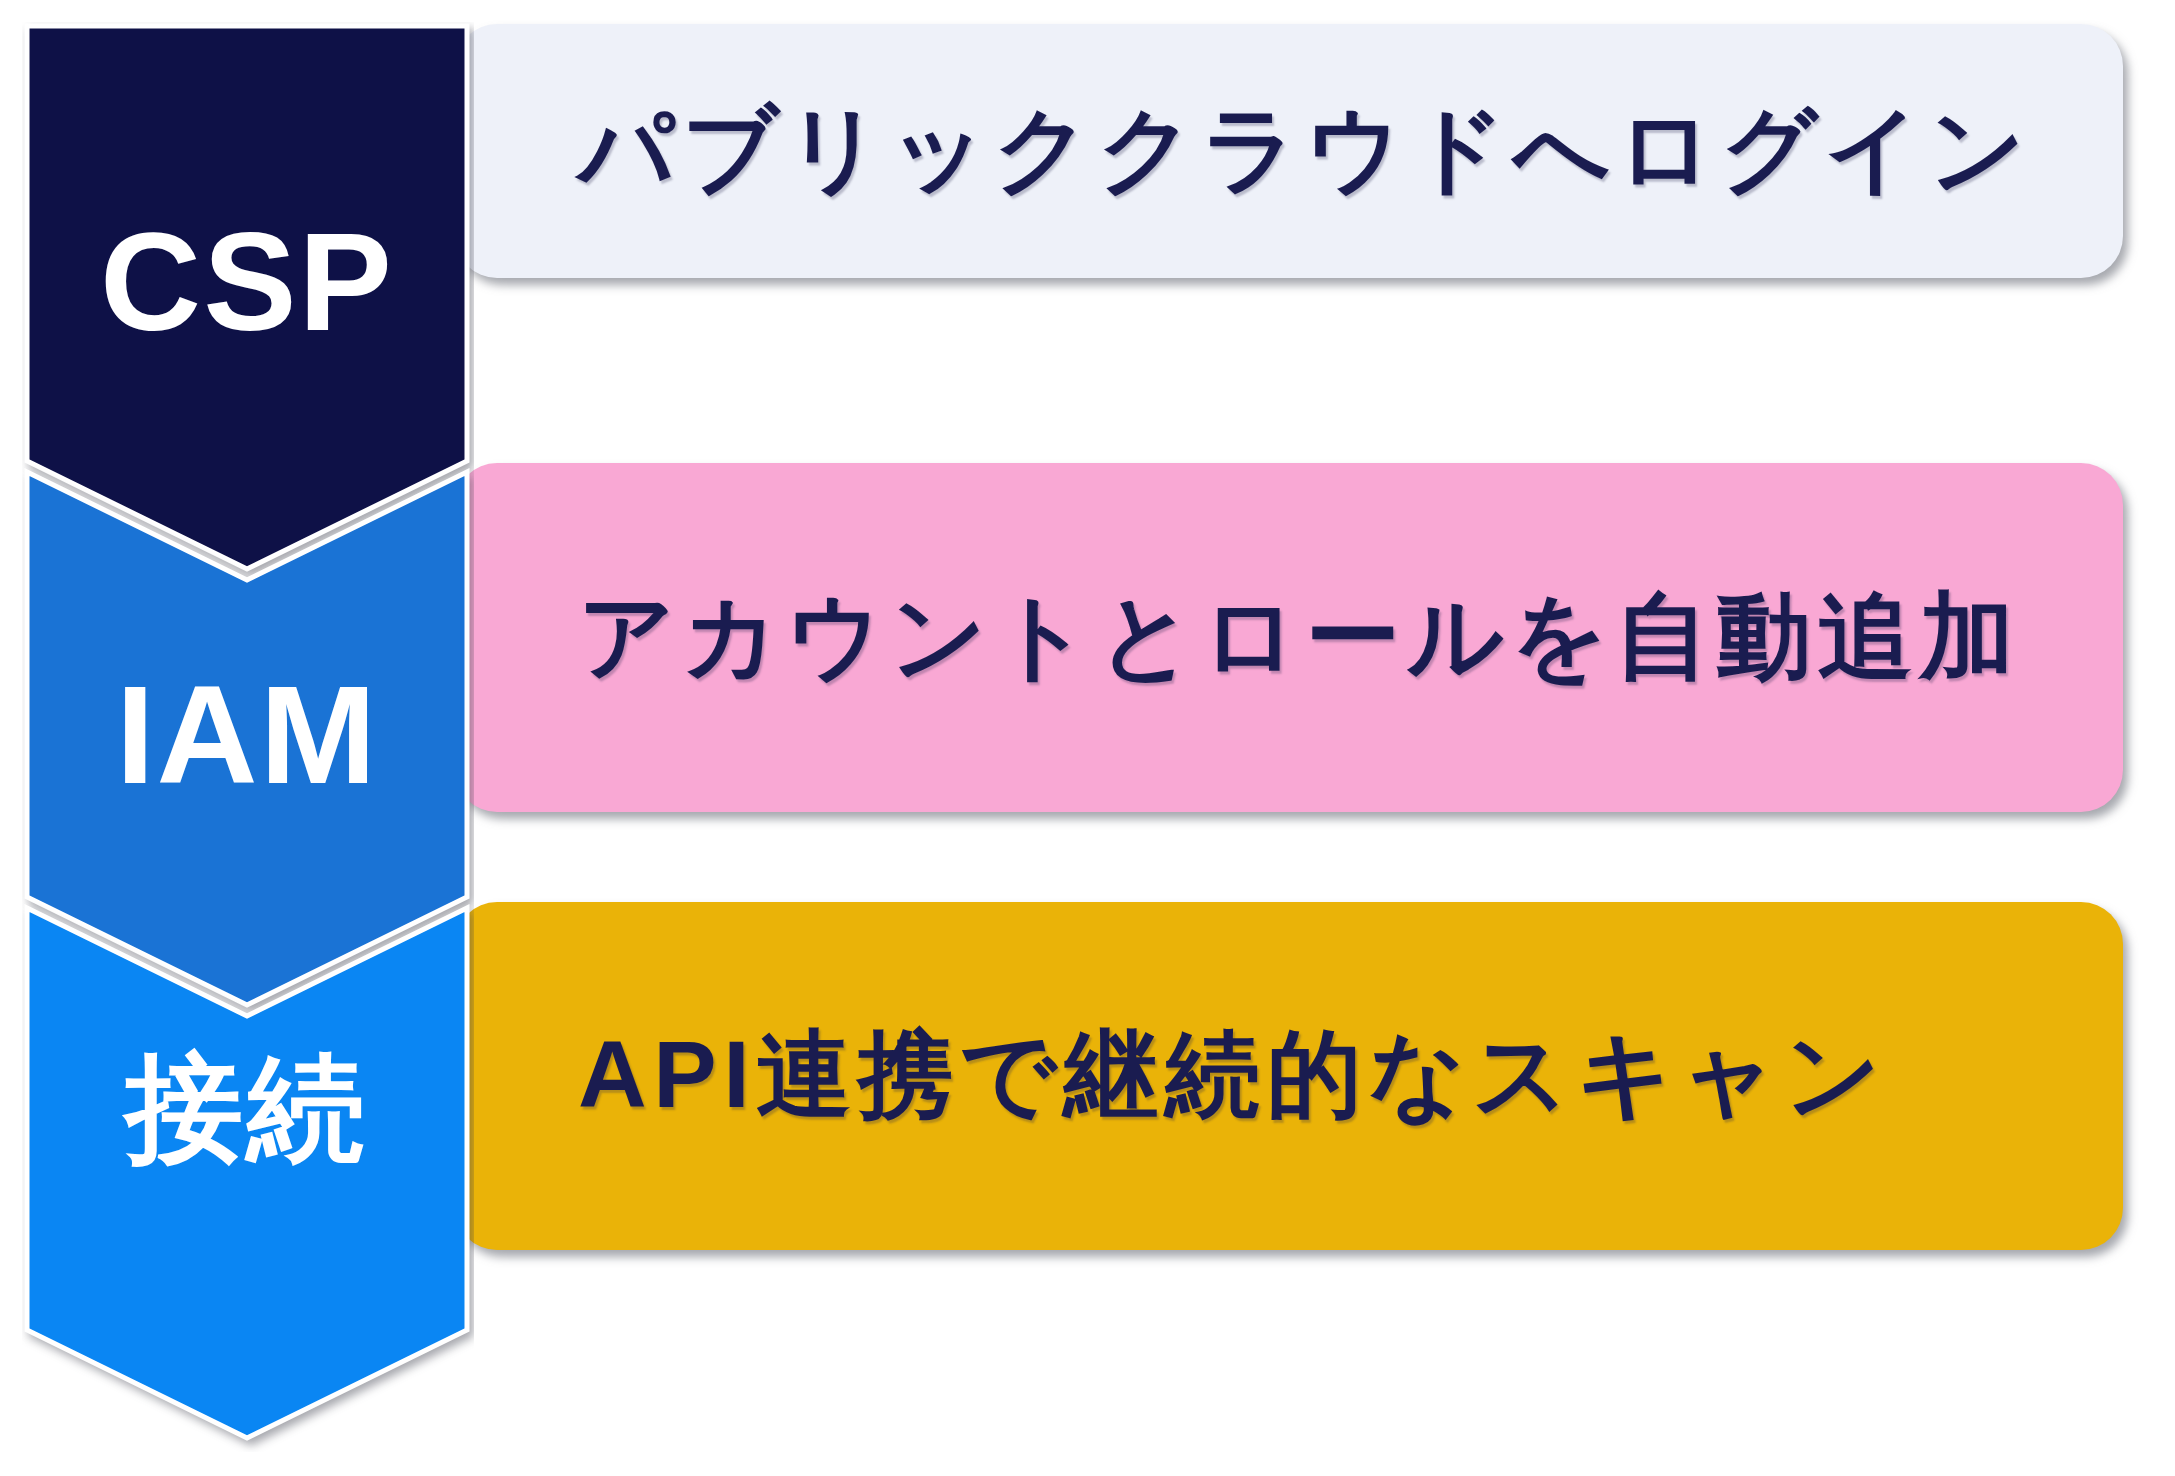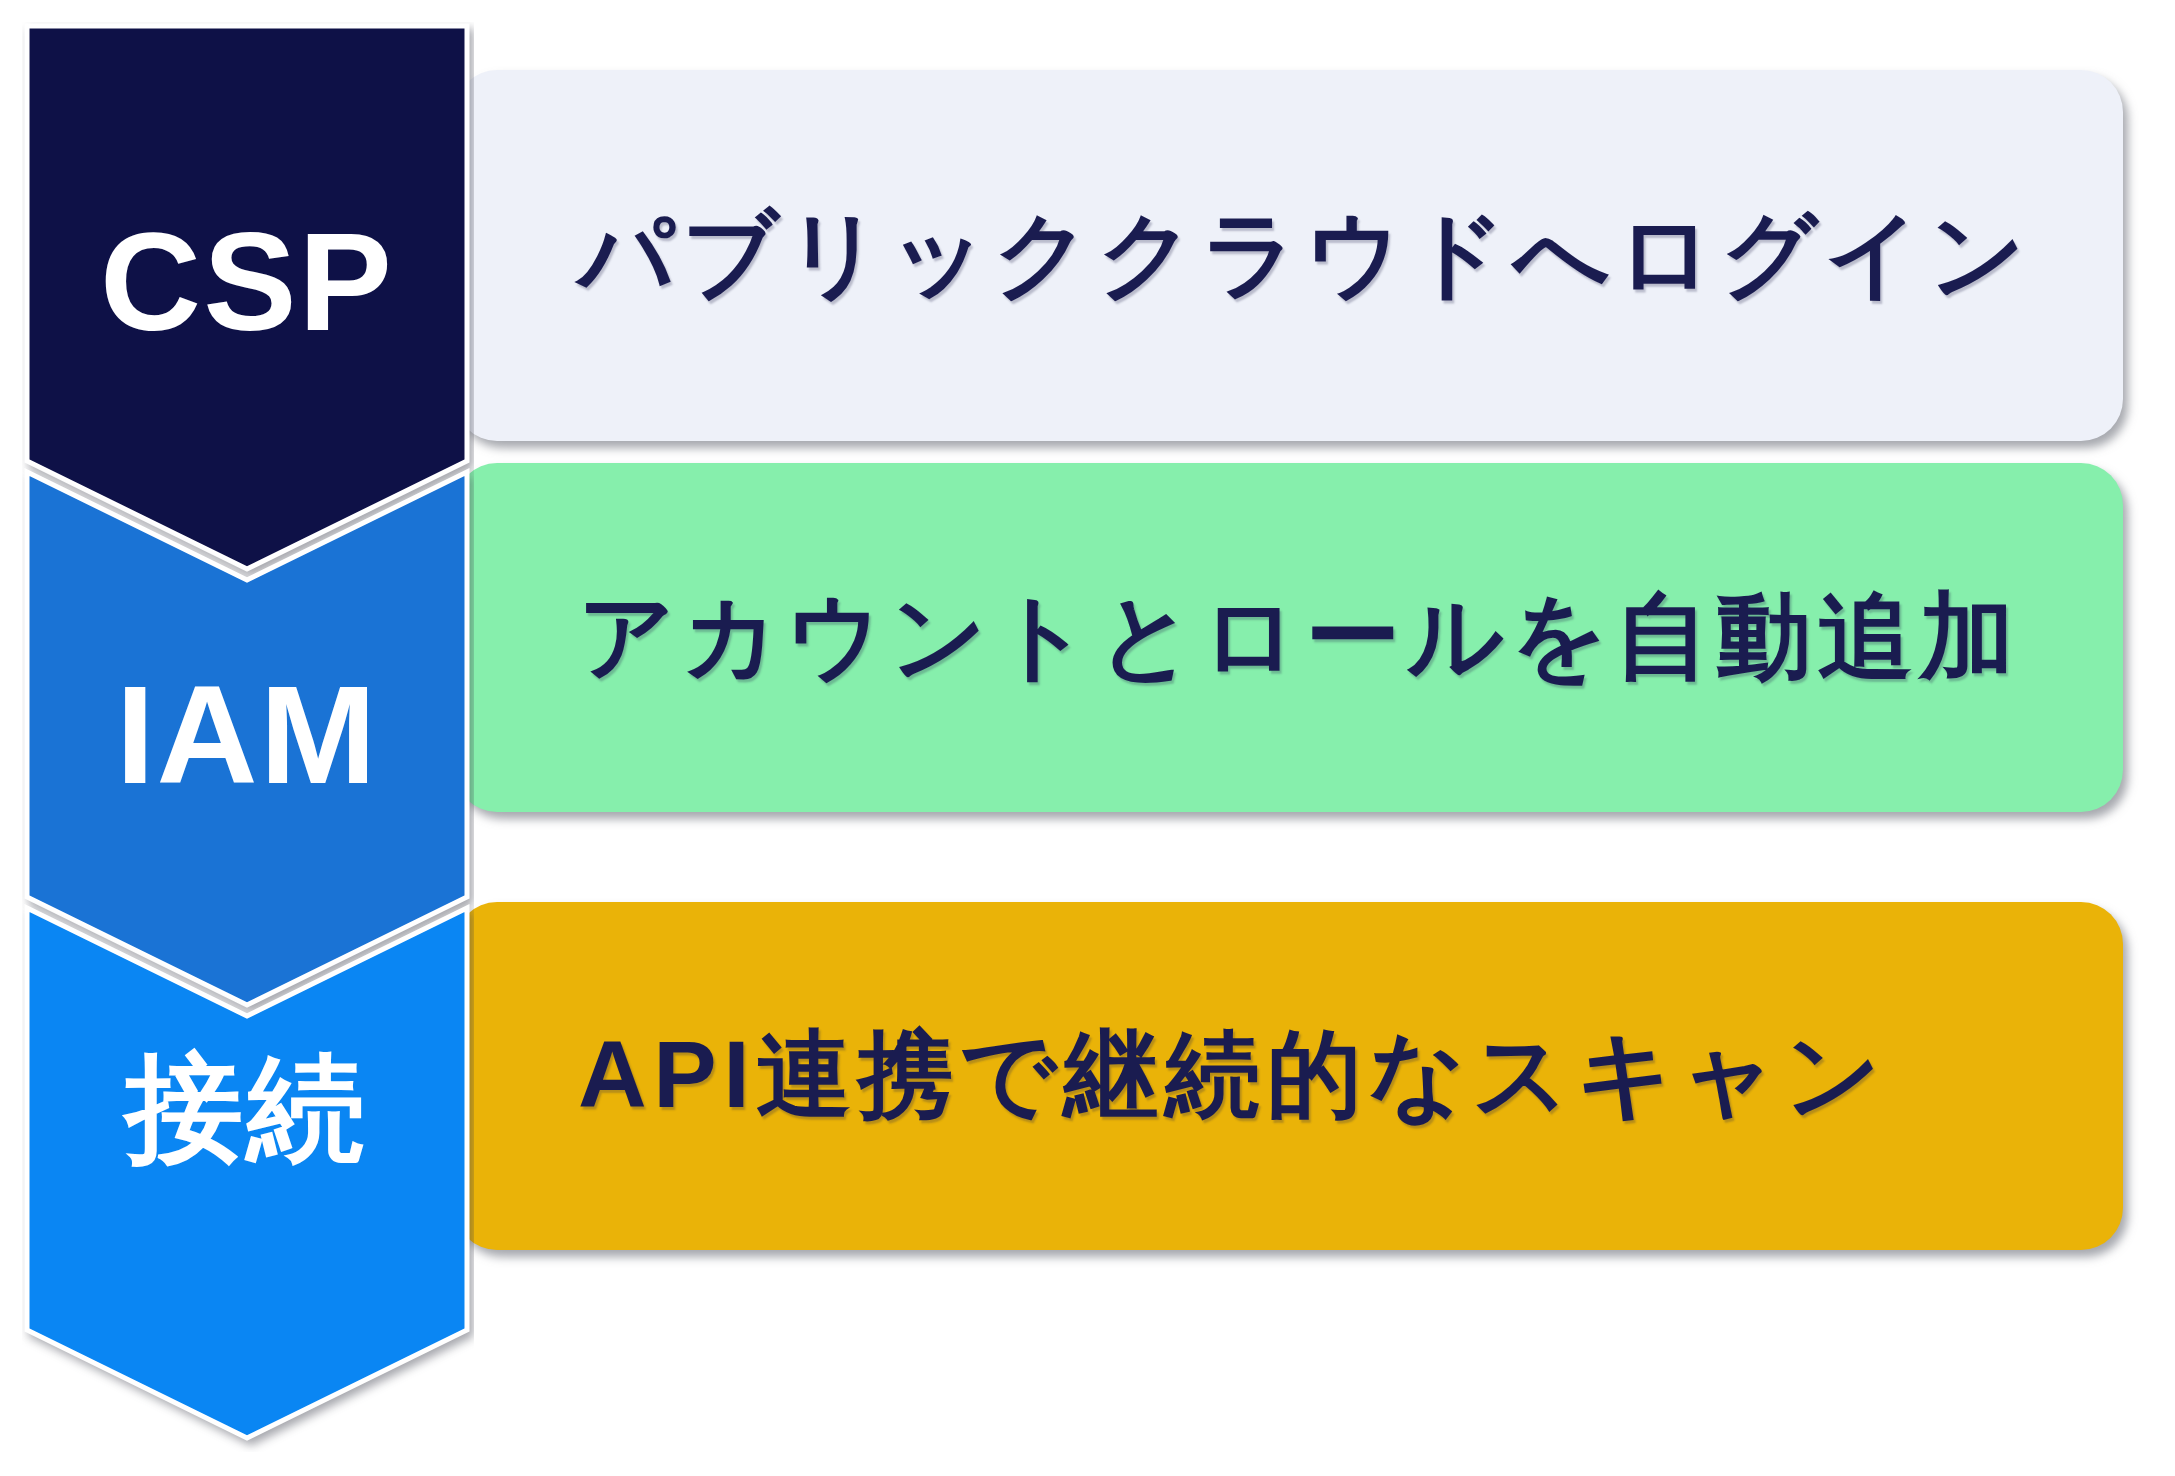--- a/index.html
+++ b/index.html
@@ -20,21 +20,21 @@
   .card {
     position: absolute;
     left: 455px;
     width: 1668px;
     border-radius: 42px;
     display: flex;
     align-items: center;
     box-shadow: 5px 7px 10px rgba(95, 98, 110, 0.55);
     z-index: 1;
   }
-  .card-1 { top: 24px;  height: 371px; margin-top: 46px; }
+  .card-1 { top: 24px;  height: 254px; }
   .card-2 { top: 463px; height: 349px; }
   .card-3 { top: 902px; height: 348px; }
   .card-text {
     padding-left: 123px;
     font-size: 95px;
     font-weight: bold;
     letter-spacing: 0.07em;
     white-space: nowrap;
     text-shadow: 2px 3px 2px rgba(30, 30, 70, 0.25);
   }
@@ -72,21 +72,21 @@
 </style>
 </head>
 <body>
 
 <div class="stage">
 
   <div class="card card-1" style="background: rgb(238, 241, 249);">
     <span class="card-text" style="color: rgb(26, 28, 80);">パブリッククラウドへログイン</span>
   </div>
 
-  <div class="card card-2" style="background: #86efac;">
+  <div class="card card-2" style="background: #f9a8d4;">
     <span class="card-text" style="color: rgb(26, 28, 80);">アカウントとロールを自動追加</span>
   </div>
 
   <div class="card card-3" style="background: #eab308;">
     <span class="card-text" style="color: rgb(26, 28, 80);">API連携で継続的なスキャン</span>
   </div>
 
   <svg class="chevron-svg" width="452" height="1430" viewBox="0 0 452 1430" aria-hidden="true">
     <polygon points="5,4 445,4 445,439 225,547 5,439" fill="#0e1147"></polygon>
     <polygon points="5,450 225,558 445,450 445,875 225,983 5,875" fill="#1a73d5"></polygon>

